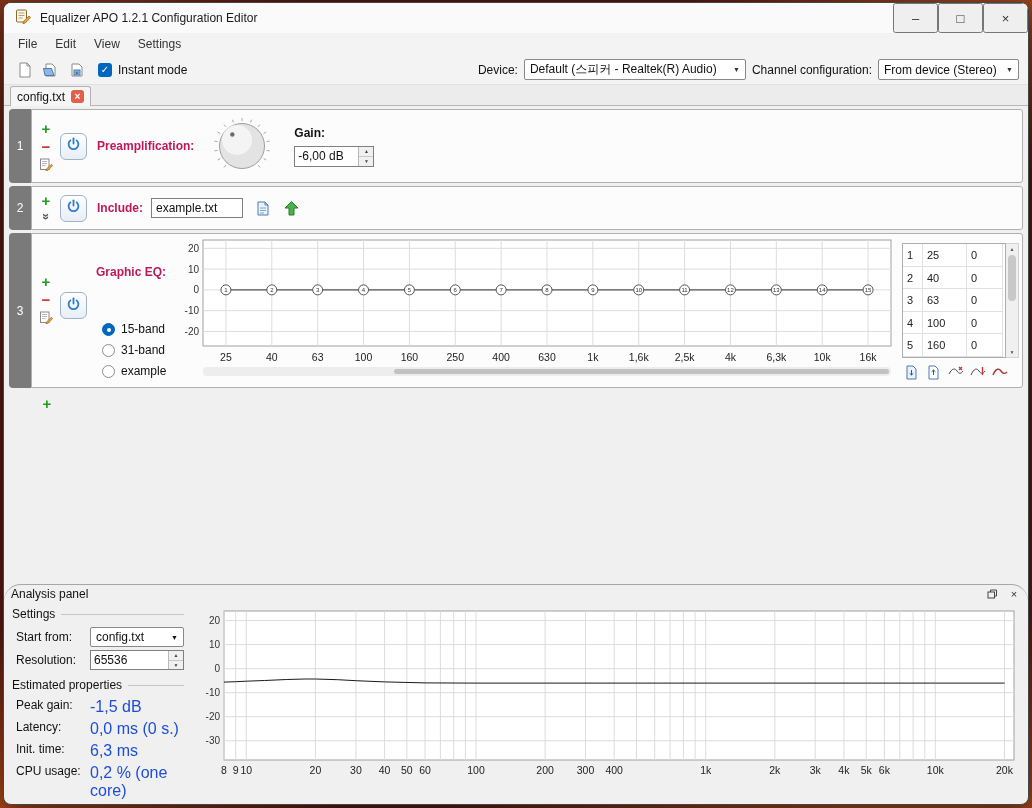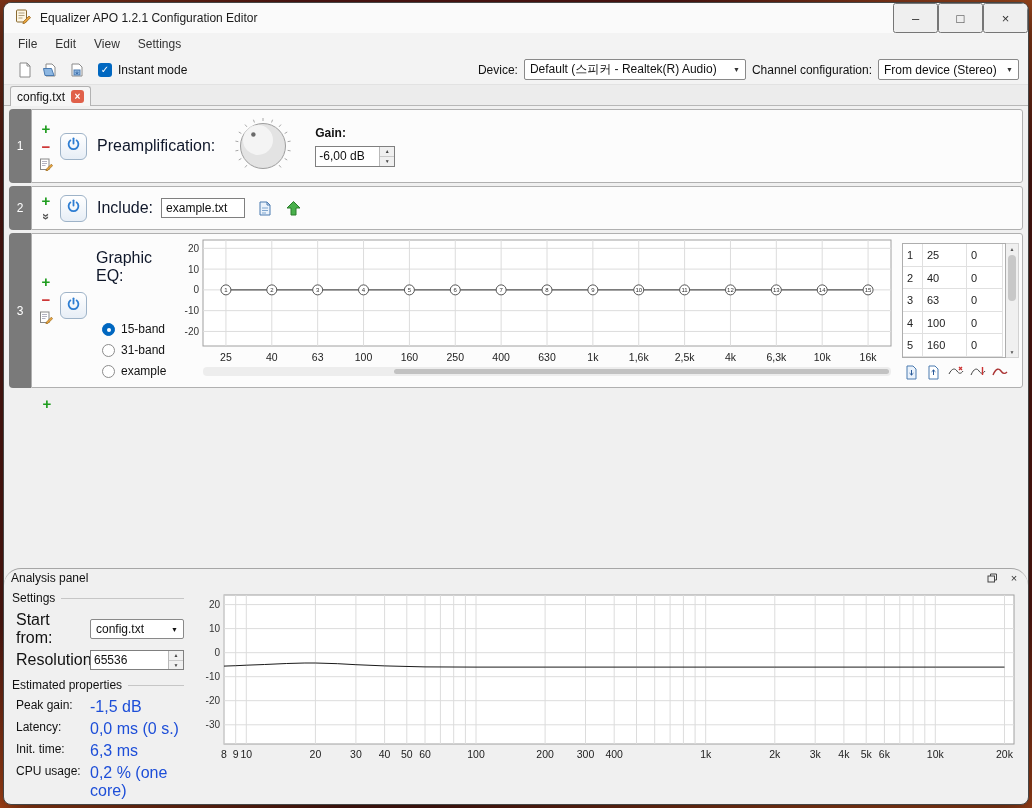--- a/index.html
+++ b/index.html
@@ -46,37 +46,37 @@
   .main { flex:1; background:#f0f0f0; padding:3px 5px; overflow:hidden; }
   .filter-row { display:flex; margin-bottom:3px; }
   .row-strip { flex:0 0 22px; background:var(--row-strip,#7a7a7a); border-radius:4px 0 0 4px; color:#fff; font-size:12px; display:grid; place-items:center; }
   .row-panel { flex:1; background:#fcfcfc; border:1px solid #b0b0b0; border-radius:0 3px 3px 0; display:flex; align-items:center; position:relative; }
   .icon-col { width:16px; display:flex; flex-direction:column; align-items:center; justify-content:center; gap:4px; margin:0 6px; }
   .ic { width:14px; height:14px; line-height:13px; text-align:center; font-weight:bold; font-size:15px; background:none; border:none; padding:0; }
   .ic.plus { color:var(--add-green,#1f9d1f); }
   .ic.minus { color:var(--remove-red,#cc2f2f); }
   .chev { display:inline-block; transform:rotate(90deg); font-size:12px; font-weight:bold; color:#555; letter-spacing:-1px; width:14px; text-align:center; background:none; border:none; padding:0; }
   .power-btn { width:27px; height:27px; border:1px solid #9eb3c8; border-radius:6px; background:linear-gradient(#ffffff,#e7eef6); display:grid; place-items:center; margin-right:10px; padding:0; }
-  .row-label { font-size:16px; color:#0f172a; }
+  .row-label { font-size:12px; color:#be185d;font-weight:bold; }
   .knob { width:60px; height:58px; margin:0 22px 0 18px; }
   .gain-group { display:flex; flex-direction:column; gap:6px; }
   .gain-group .glabel { font-size:12px; color:#111;font-weight:bold; }
   .spinbox { display:flex; width:80px; height:21px; border:1px solid #7f7f7f; background:#fff; }
   .spinbox input { border:none; outline:none; width:100%; font-size:12px; padding:0 3px; font-family:inherit; color:#111; background:#fff; }
   .spin-btns { flex:0 0 15px; display:flex; flex-direction:column; border-left:1px solid #b9b9b9; }
   .spin-btns span { flex:1; display:grid; place-items:center; font-size:5px; color:#444; background:#f0f0f0; }
   .spin-btns span + span { border-top:1px solid #c9c9c9; }
-  .text-field { width:84px; height:20px; border:1px solid #7f7f7f; background:#fff; font-size:12px; padding:0 4px; margin:0 8px; font-family:inherit; color:#111; }
+  .text-field { width:92px; height:20px; border:1px solid #7f7f7f; background:#fff; font-size:12px; padding:0 4px; margin:0 8px; font-family:inherit; color:#111; }
   .flat-btn { width:24px; height:24px; display:grid; place-items:center; background:none; border:none; padding:0; margin-right:4px; }
 
   
   .eq-left { flex:0 0 145px; height:100%; position:relative; }
   .eq-left .icon-col { position:absolute; left:6px; top:40px; margin:0; }
   .eq-left .power-btn { position:absolute; left:28px; top:58px; margin:0; }
-  .eq-left .row-label { position:absolute; left:64px; top:15px; }
+  .eq-left .row-label { position:absolute; left:64px; top:31px; }
   .radios { position:absolute; left:70px; top:88px; display:flex; flex-direction:column; gap:7px; }
   .radio-row { display:flex; align-items:center; gap:6px; }
   .radio { width:13px; height:13px; border-radius:50%; border:1px solid #8c8c8c; background:#fff; position:relative; flex:0 0 13px; }
   .radio.sel { background:var(--accent,#0067c0); border-color:var(--accent,#0067c0); }
   .radio.sel::after { content:""; position:absolute; left:4px; top:4px; width:4px; height:4px; background:#fff; border-radius:50%; }
   .radio-label { font-size:12px; color:#111; }
   .eq-graph-col { flex:0 0 720px; display:flex; flex-direction:column; padding-top:2px; height:100%; }
   .eq-chart svg { display:block; }
   .hscroll { height:9px; margin:3px 6px 0 26px; background:#ededed; position:relative; border-radius:4px; }
   .hscroll .thumb { position:absolute; right:2px; top:2px; height:5px; width:72%; background:#c2c2c2; border-radius:3px; }
@@ -95,21 +95,21 @@
   
   .analysis { flex:0 0 217px; border-top:1px solid #a6a6a6; background:#f0f0f0; display:flex; flex-direction:column;border-radius:17px; }
   .an-header { flex:0 0 18px; display:flex; align-items:center; padding:0 7px; font-size:12px; color:#111; gap:8px; }
   .an-sp { flex:1; }
   .an-hbtn { width:14px; height:14px; display:grid; place-items:center; background:none; border:none; padding:0; font-size:11px; color:#333; }
   .an-body { flex:1; display:flex; }
   .an-left { flex:0 0 186px; padding:1px 6px 0 6px; }
   .group-title { display:flex; align-items:center; gap:6px; font-size:12px; color:#111; margin:3px 0 6px 2px; }
   .group-title::after { content:""; flex:1; height:1px; background:#c6c6c6; }
   .form-row { display:flex; align-items:center; margin:0 0 3px 6px; }
-  .form-label { width:74px; font-size:16px; color:#111; flex:0 0 74px; }
+  .form-label { width:74px; font-size:12px; color:#111; flex:0 0 74px; }
   .combo-sm { flex:1; height:20px; border:1px solid #898989; background:#fff; display:flex; align-items:center; justify-content:space-between; padding:0 5px; font-size:12px; border-radius:2px; color:#111; }
   .spinbox.res { flex:1; width:auto; height:20px; }
   .prop-row { display:flex; margin:0 0 4px 6px; }
   .prop-label { width:74px; flex:0 0 74px; font-size:12px; color:#111; }
   .prop-value { font-size:16px; color:#1d4ed8; }
   .an-graph { flex:1; padding:2px 2px 0 2px; }
   .an-graph svg { display:block; }
 </style>
 </head>
 <body>

